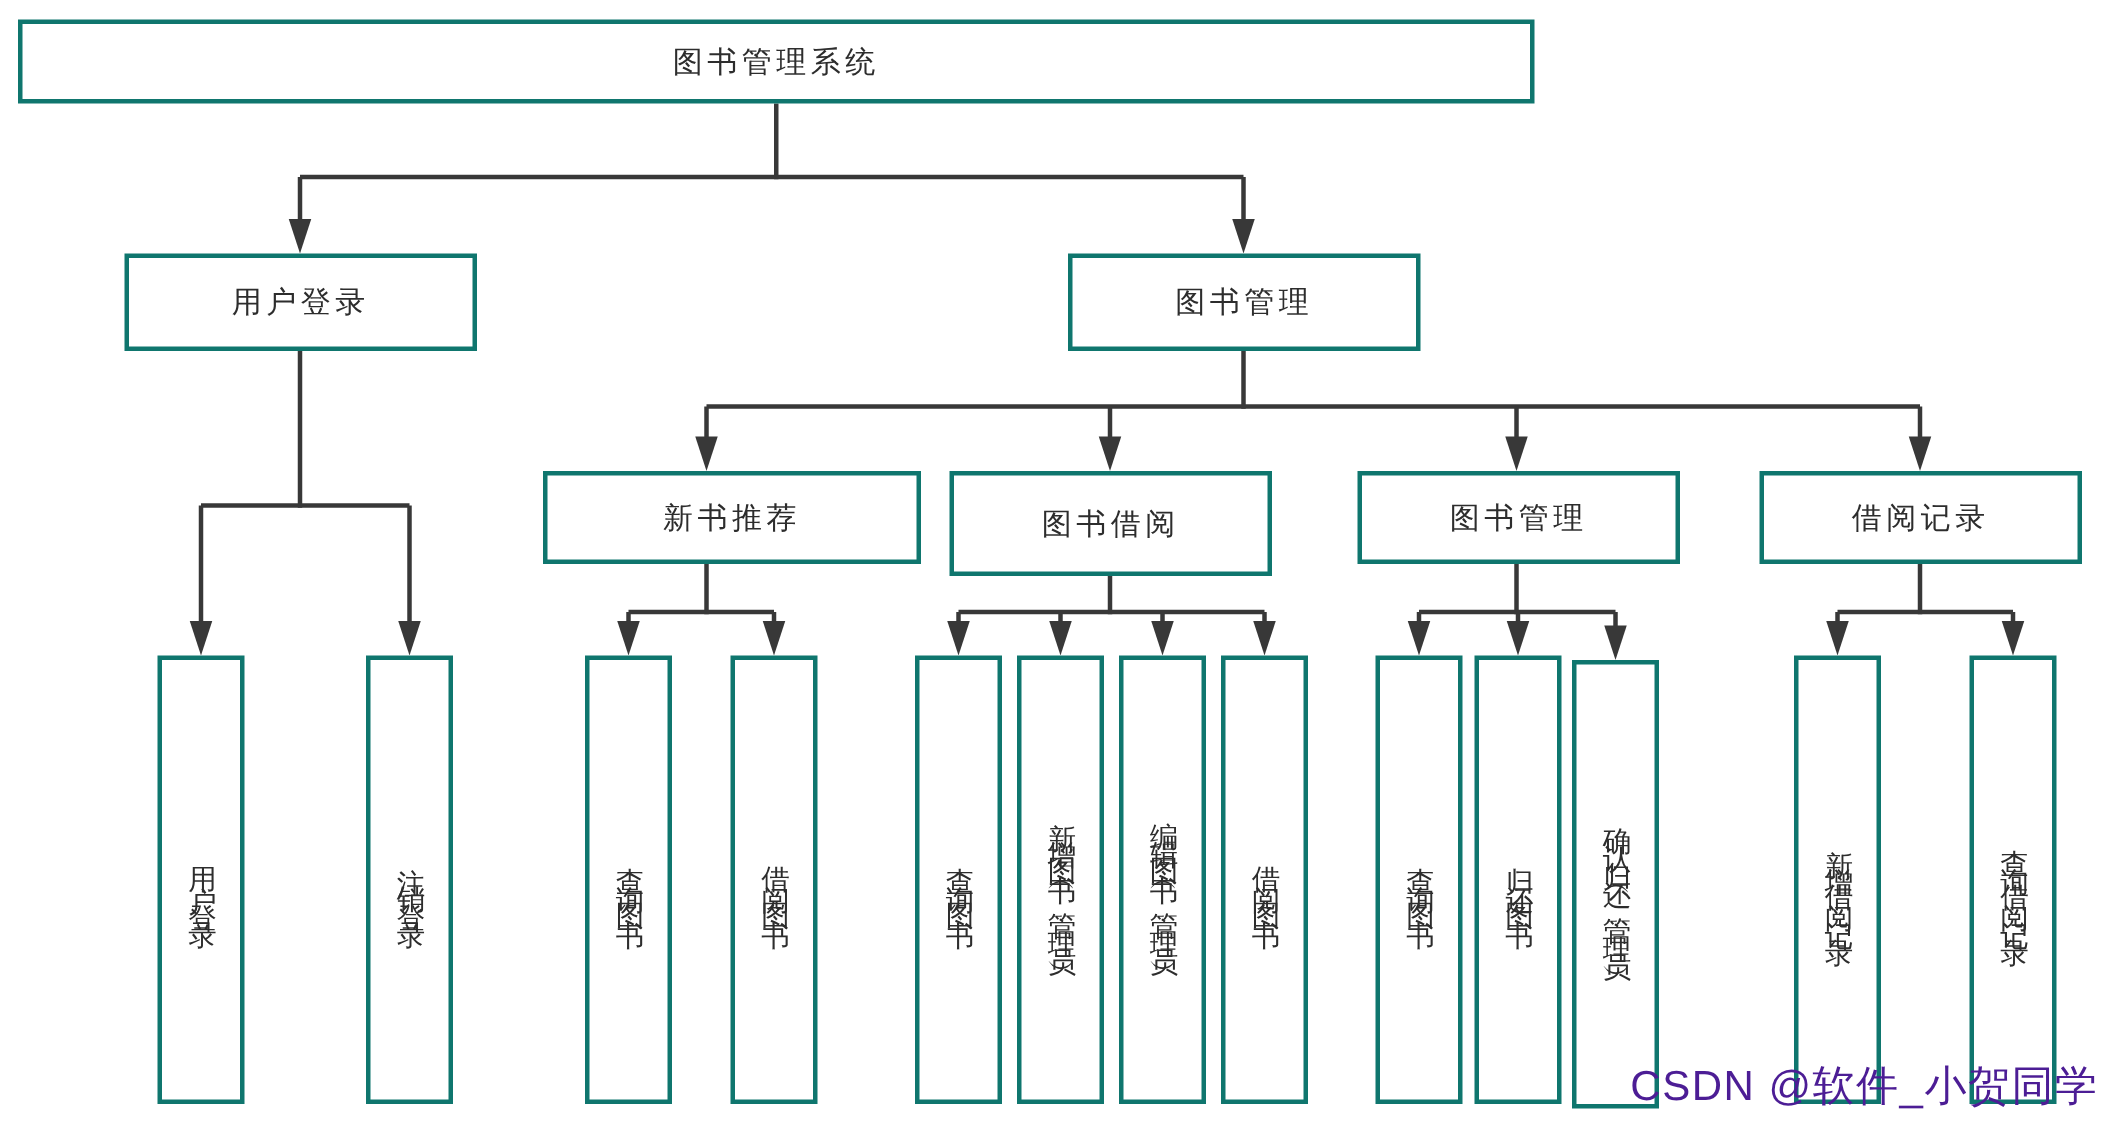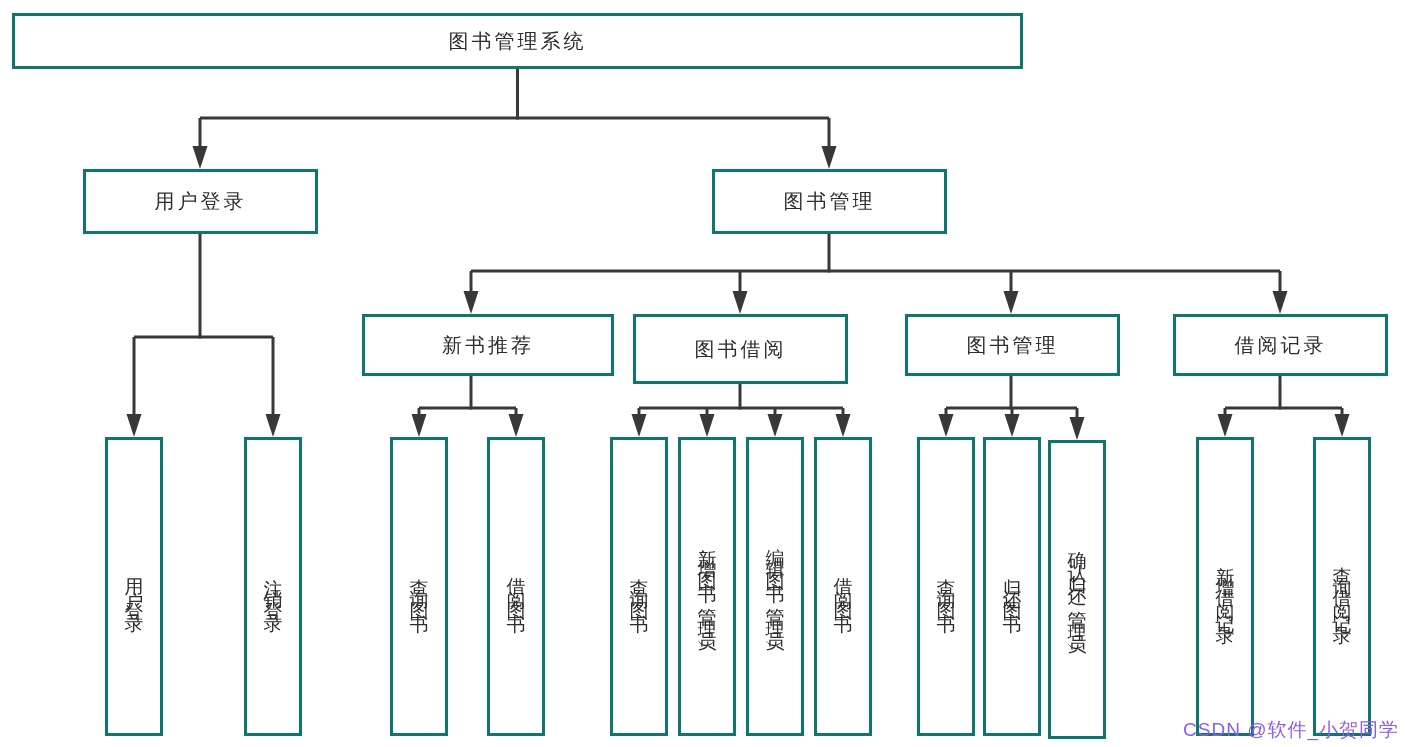--- a/index.html
+++ b/index.html
@@ -45,22 +45,22 @@
   #n-bb-edit      {left:746px;}
   #n-bb-borrow    {left:814px;}
   #n-cb-query     {left:917px;}
   #n-cb-return    {left:983px;}
   #n-cb-confirm   {left:1048px;top:440px;}
   #n-br-add       {left:1196px;}
   #n-br-query     {left:1313px;}
   #watermark{
     position:absolute;
     right:6px;bottom:4px;
-    font-size:19px;
-    color:#8b5cf6;
+    font-size:28px;
+    color:#4c1d95;
     letter-spacing:1px;
     white-space:nowrap;
   }
 </style>
 </head>
 <body>
 
 <div id="stage">
 
   <svg id="wires" viewBox="0 0 1405 747" xmlns="http://www.w3.org/2000/svg">

